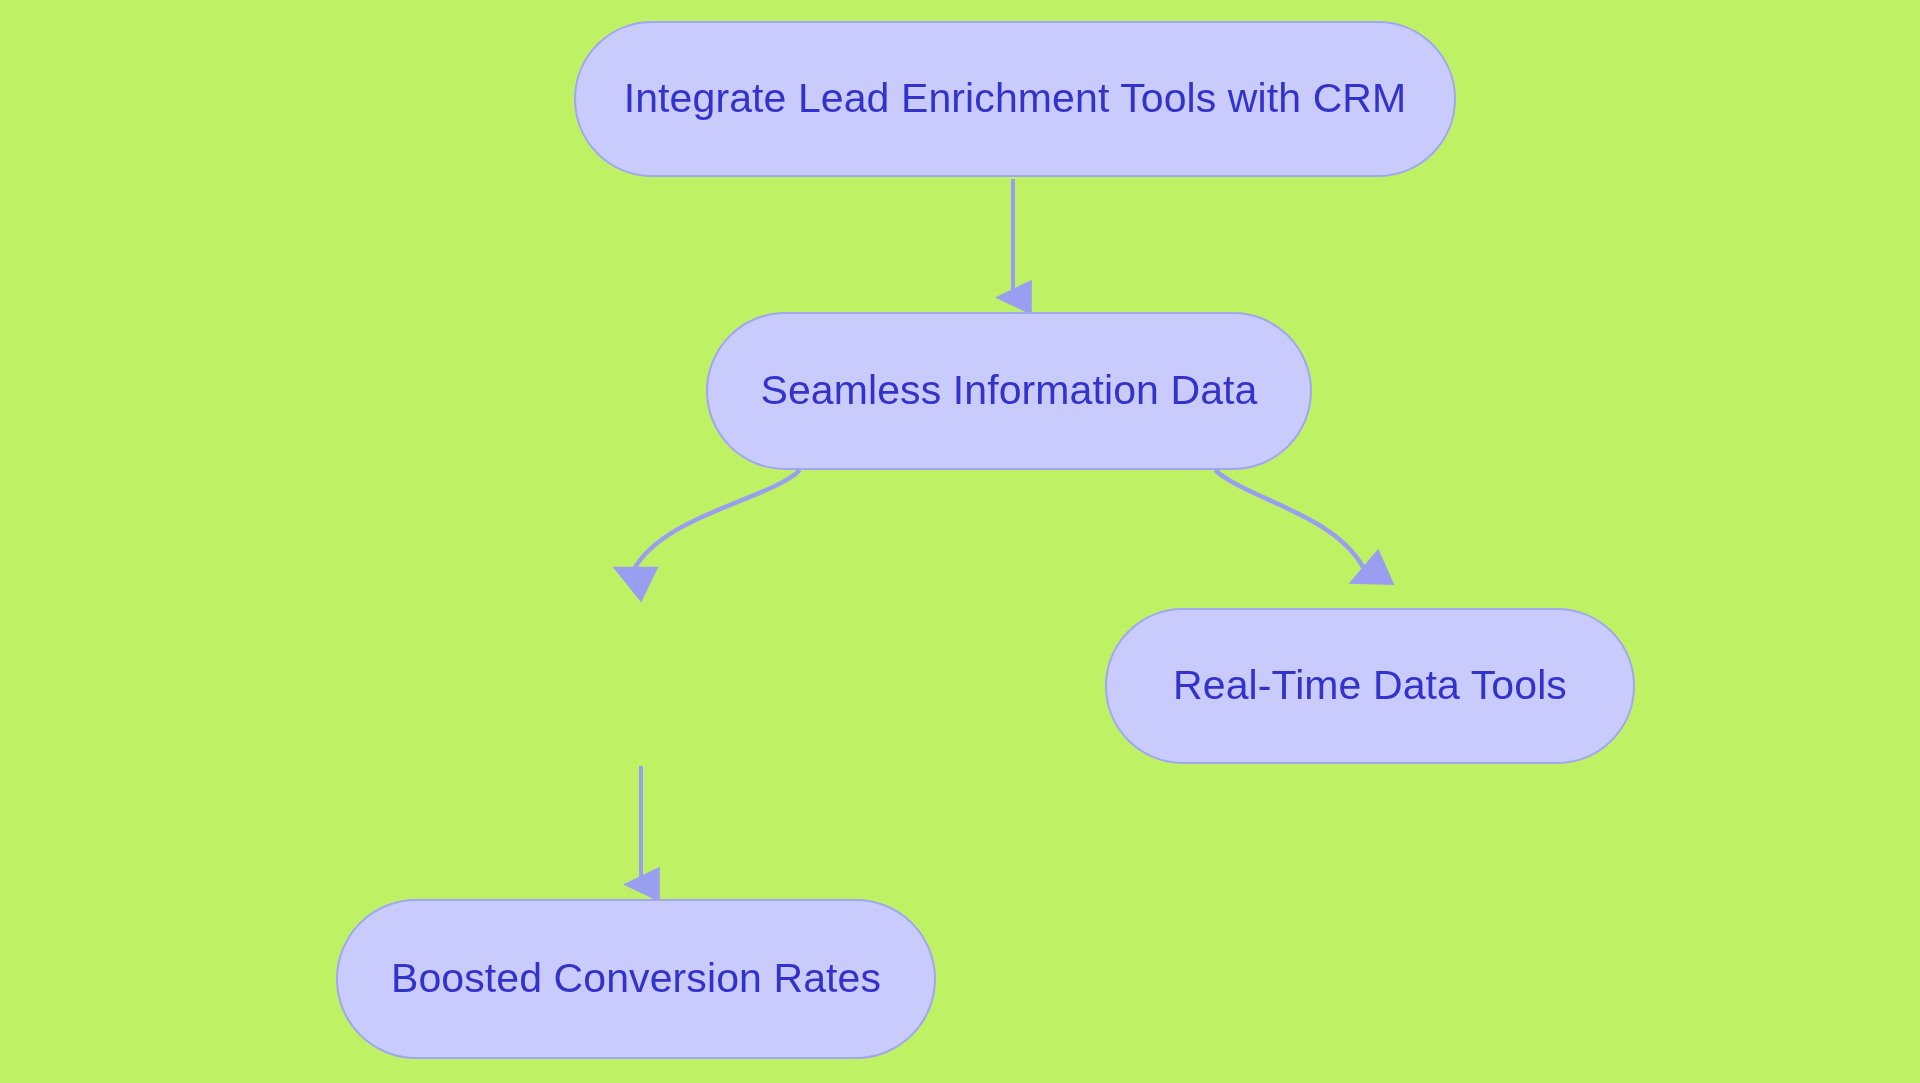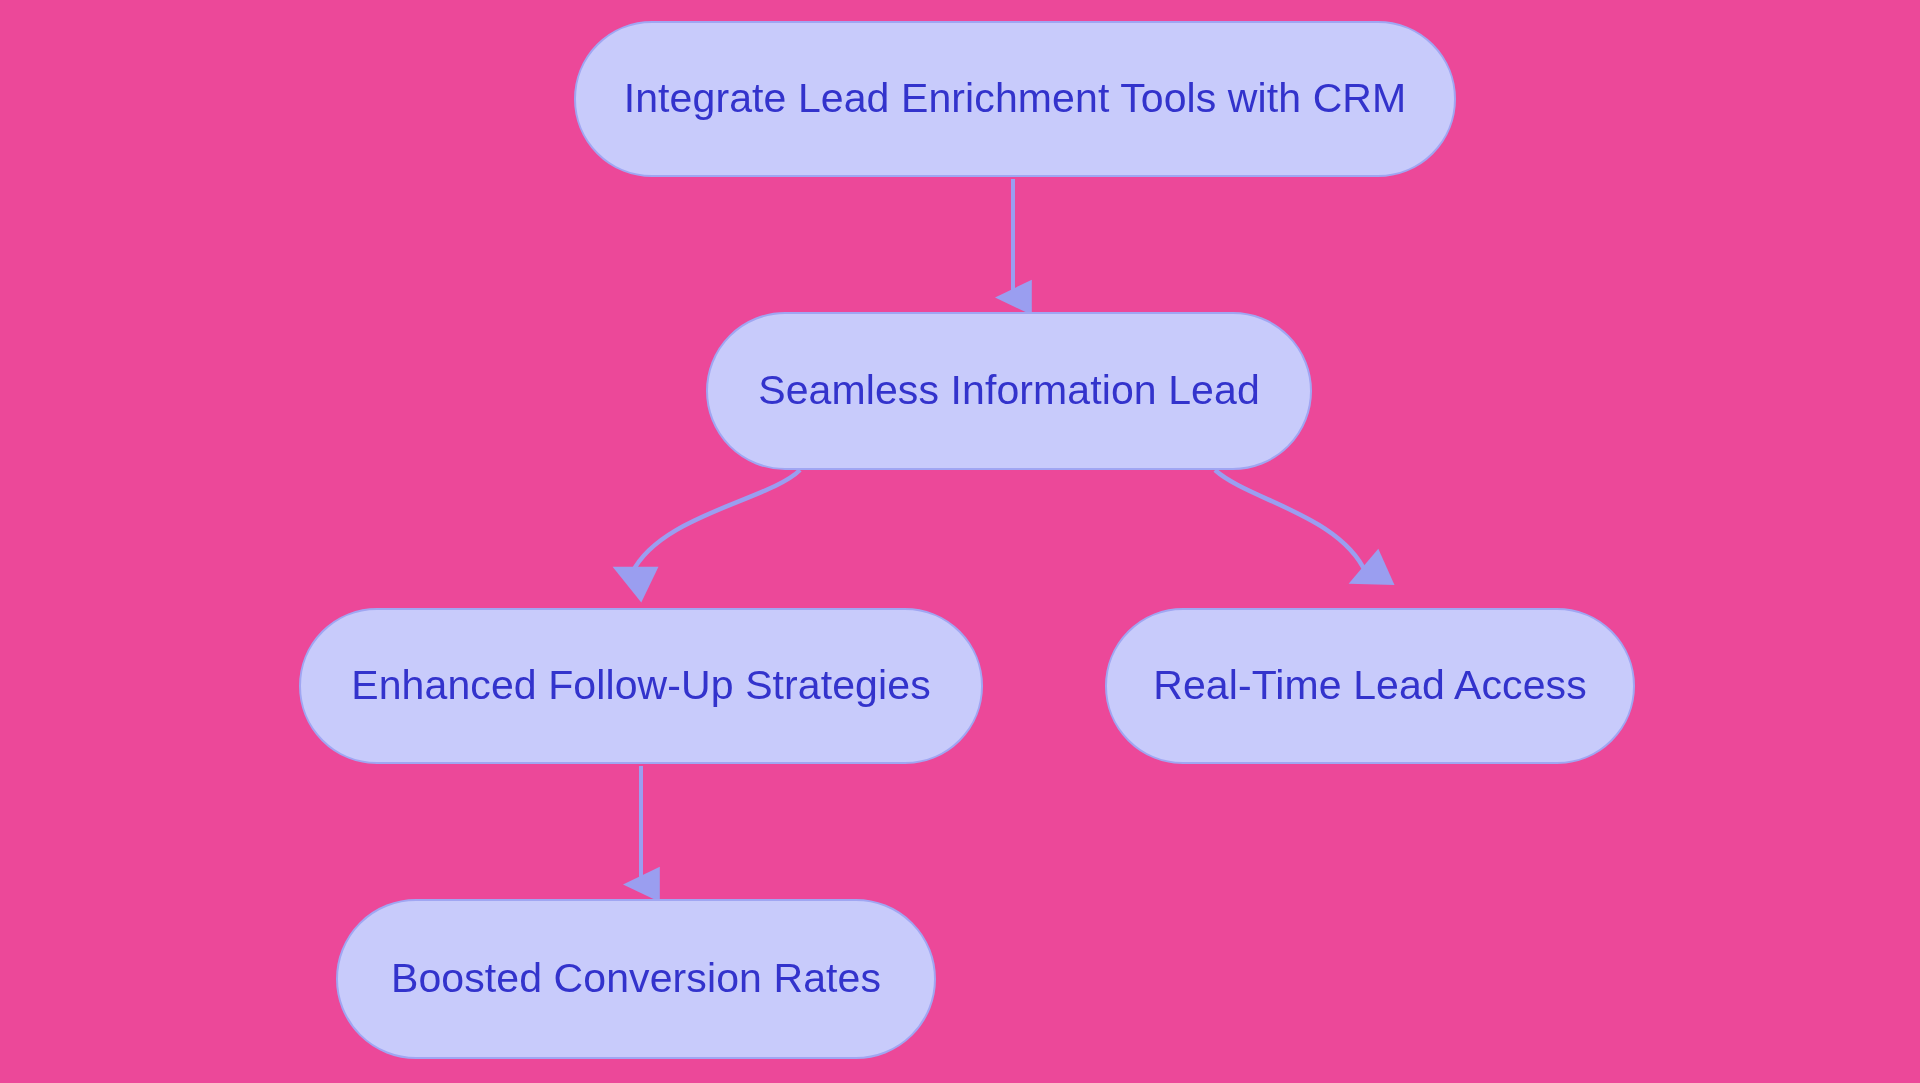--- a/index.html
+++ b/index.html
@@ -10,21 +10,21 @@
   body {
     width: 1920px;
     height: 1083px;
     font-family: "Liberation Sans", sans-serif;
     overflow: hidden;
   }
   #flowchart-canvas {
     position: relative;
     width: 1920px;
     height: 1083px;
-    background: #ec4899;
+    background: #bef264;
   }
   #edge-layer {
     position: absolute;
     left: 0;
     top: 0;
     width: 1920px;
     height: 1083px;
     pointer-events: none;
   }
   .node {
@@ -73,28 +73,25 @@
     <path d="M1215,470 C1248,500 1340,515 1366,573" fill="none" stroke="#9a9ef0" stroke-width="4.5" marker-end="url(#arrowhead)"></path>
 
     <path d="M641,766 L641,882" fill="none" stroke="#9a9ef0" stroke-width="4" marker-end="url(#arrowhead)"></path>
   </svg>
 
   <div class="node" id="node-root">
     <span class="node-label">Integrate Lead Enrichment Tools with CRM</span>
   </div>
 
   <div class="node" id="node-flow">
-    <span class="node-label">Seamless Information Lead</span>
+    <span class="node-label">Seamless Information Data</span>
   </div>
 
-  <div class="node" id="node-followup">
-    <span class="node-label">Enhanced Follow-Up Strategies</span>
-  </div>
 
   <div class="node" id="node-realtime">
-    <span class="node-label">Real-Time Lead Access</span>
+    <span class="node-label">Real-Time Data Tools</span>
   </div>
 
   <div class="node" id="node-conversion">
     <span class="node-label">Boosted Conversion Rates</span>
   </div>
 
 </div>
 
 </body></html>

